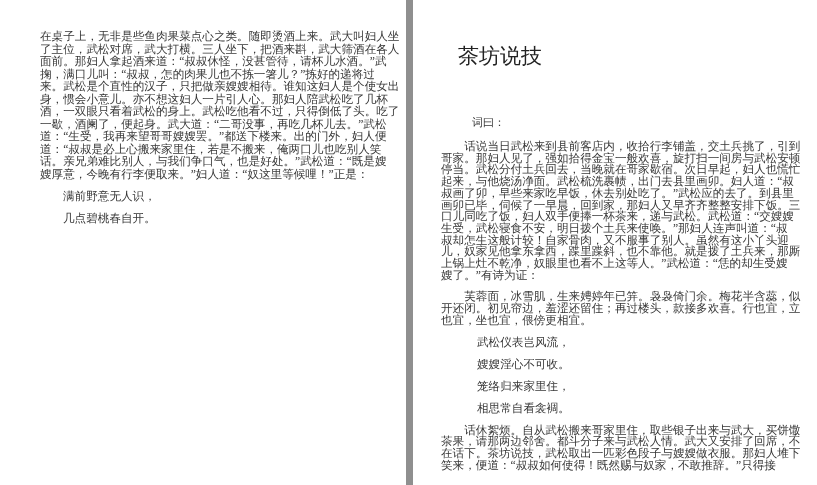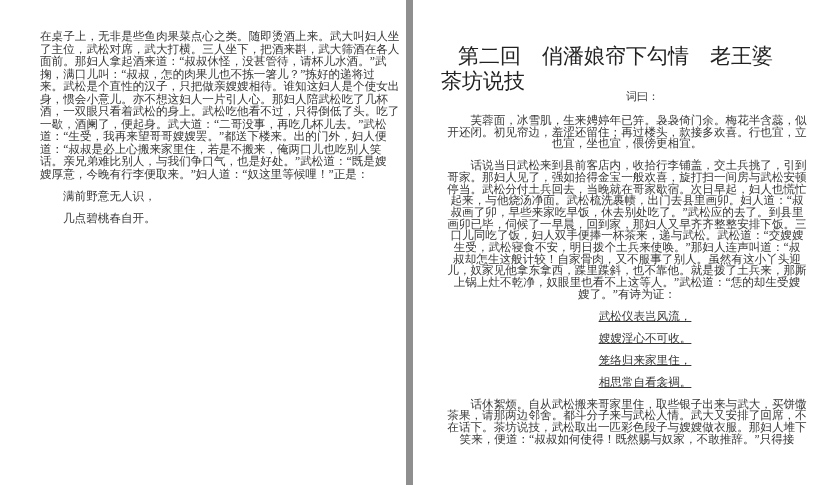--- a/index.html
+++ b/index.html
@@ -41,33 +41,32 @@
     font-size: 21px;
     line-height: 25px;
     font-weight: normal;
     color: #222222;
     letter-spacing: 0;
   }
   .chapter-title .title-line:first-child { padding-left: 17px; }
   .text-col-right {
     position: absolute;
     left: 28px;            
-    top: 90px;
+    top: 116px;
     width: 372px;
     font-size: 11.6px;
     line-height: 11.7px;
-    text-align: center;
   }
 
   .para { margin: 0; }
   .para.body  { margin-top: 10px; }
   .para.label { margin-top: 0; padding-left: 31px; font-size: 11px; line-height: 12px; }
   .para.verse { margin-top: 9.5px; }
   .text-col-left  .para.verse { padding-left: 23px; }
-  .text-col-right .para.verse { padding-left: 36px; margin-top: 10.3px; text-decoration: underline; }
+  .text-col-right .para.verse { padding-left: 36px; margin-top: 10.3px; }
   .text-col-left  .para.body:first-child { margin-top: 0; }
   .text-col-right .para.body { margin-top: 10px; }
   .text-col-right .para.label + .para.body { margin-top: 13px; }
 
   .text-line { white-space: pre; }
 </style>
 </head>
 <body>
 
 <div class="canvas">
@@ -94,45 +93,44 @@
         <div class="para verse">
           <div class="text-line">几点碧桃春自开。</div>
         </div>
       </div>
   </div>
 
   <div class="spine" style="background: rgb(143, 143, 143);"></div>
 
   <div class="page page-right">
     <h1 class="chapter-title">
-        <div class="title-line text-line">第二回　俏潘娘帘下勾情　老王婆</div>
         <div class="title-line text-line">茶坊说技</div>
       </h1>
     <div class="text-col text-col-right">
         <div class="para label">
           <div class="text-line">词曰：</div>
-        </div>
-        <div class="para body">
-          <div class="text-line">　　芙蓉面，冰雪肌，生来娉婷年已笄。袅袅倚门余。梅花半含蕊，似</div>
-          <div class="text-line">开还闭。初见帘边，羞涩还留住；再过楼头，款接多欢喜。行也宜，立</div>
-          <div class="text-line">也宜，坐也宜，偎傍更相宜。</div>
         </div>
         <div class="para body">
           <div class="text-line">　　话说当日武松来到县前客店内，收拾行李铺盖，交土兵挑了，引到</div>
           <div class="text-line">哥家。那妇人见了，强如拾得金宝一般欢喜，旋打扫一间房与武松安顿</div>
           <div class="text-line">停当。武松分付土兵回去，当晚就在哥家歇宿。次日早起，妇人也慌忙</div>
           <div class="text-line">起来，与他烧汤净面。武松梳洗裹帻，出门去县里画卯。妇人道：“叔</div>
           <div class="text-line">叔画了卯，早些来家吃早饭，休去别处吃了。”武松应的去了。到县里</div>
           <div class="text-line">画卯已毕，伺候了一早晨，回到家，那妇人又早齐齐整整安排下饭。三</div>
           <div class="text-line">口儿同吃了饭，妇人双手便捧一杯茶来，递与武松。武松道：“交嫂嫂</div>
           <div class="text-line">生受，武松寝食不安，明日拨个土兵来使唤。”那妇人连声叫道：“叔</div>
           <div class="text-line">叔却怎生这般计较！自家骨肉，又不服事了别人。虽然有这小丫头迎</div>
           <div class="text-line">儿，奴家见他拿东拿西，蹀里蹀斜，也不靠他。就是拨了土兵来，那厮</div>
           <div class="text-line">上锅上灶不乾净，奴眼里也看不上这等人。”武松道：“恁的却生受嫂</div>
           <div class="text-line">嫂了。”有诗为证：</div>
+        </div>
+        <div class="para body">
+          <div class="text-line">　　芙蓉面，冰雪肌，生来娉婷年已笄。袅袅倚门余。梅花半含蕊，似</div>
+          <div class="text-line">开还闭。初见帘边，羞涩还留住；再过楼头，款接多欢喜。行也宜，立</div>
+          <div class="text-line">也宜，坐也宜，偎傍更相宜。</div>
         </div>
         <div class="para verse">
           <div class="text-line">武松仪表岂风流，</div>
         </div>
         <div class="para verse">
           <div class="text-line">嫂嫂淫心不可收。</div>
         </div>
         <div class="para verse">
           <div class="text-line">笼络归来家里住，</div>
         </div>

